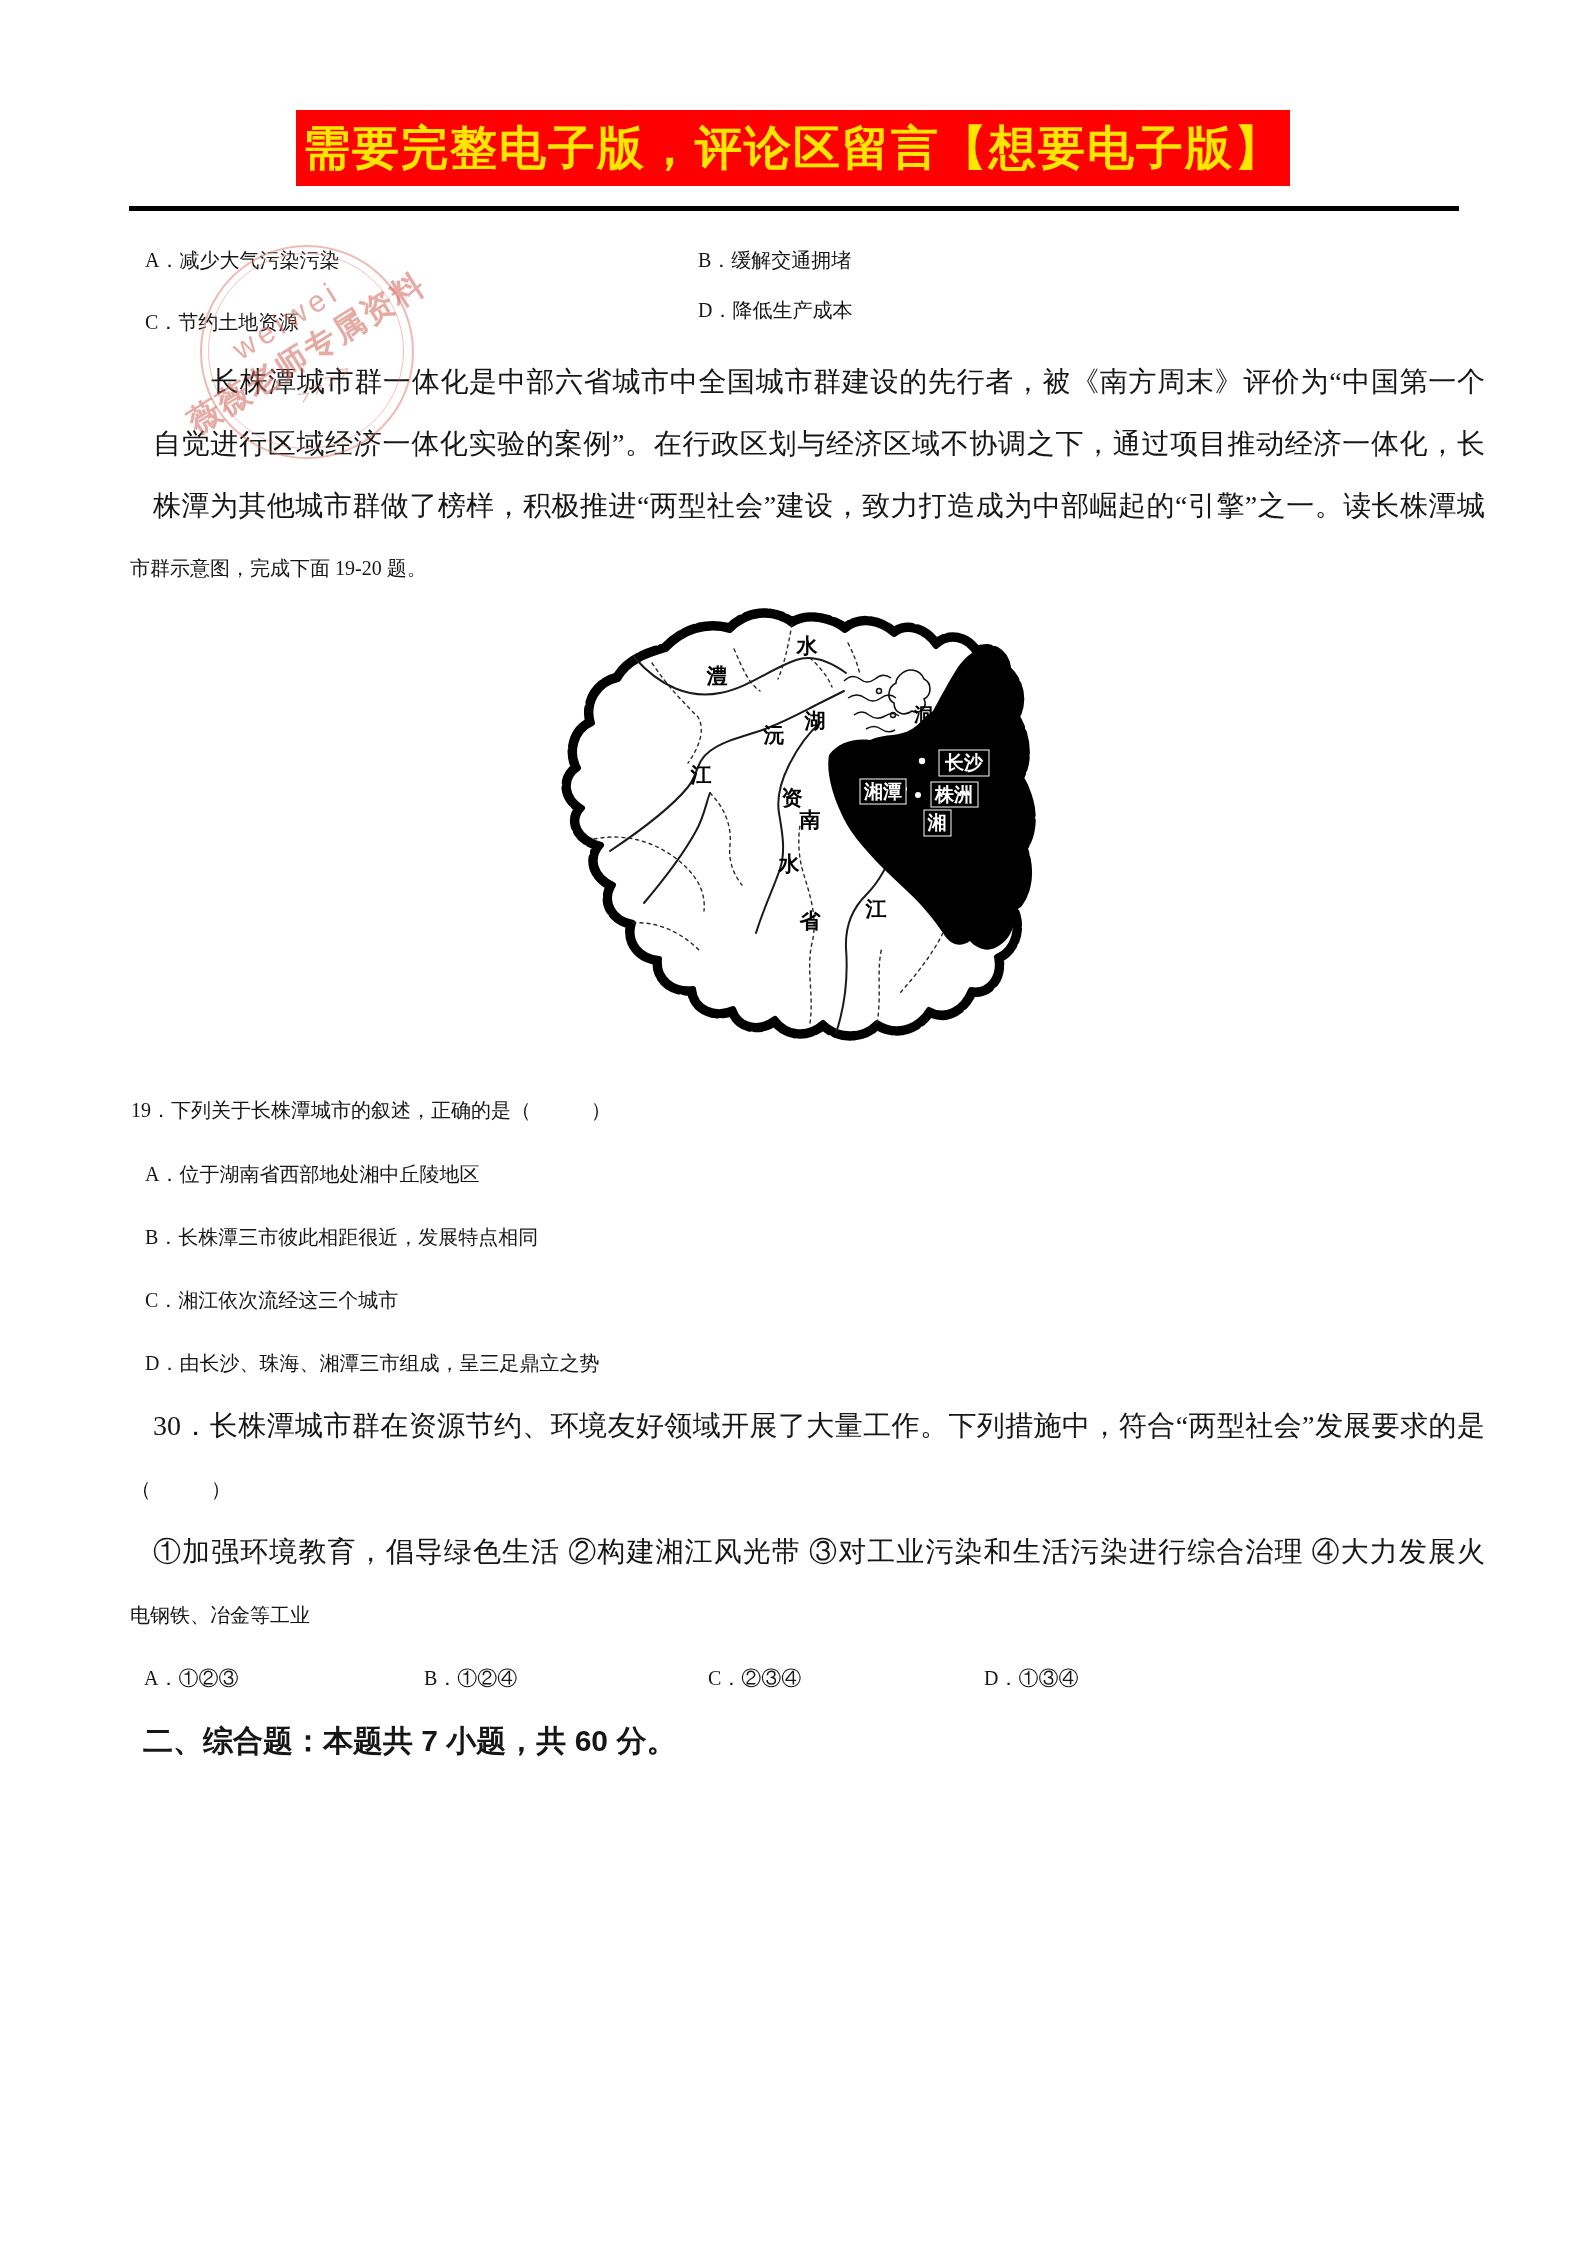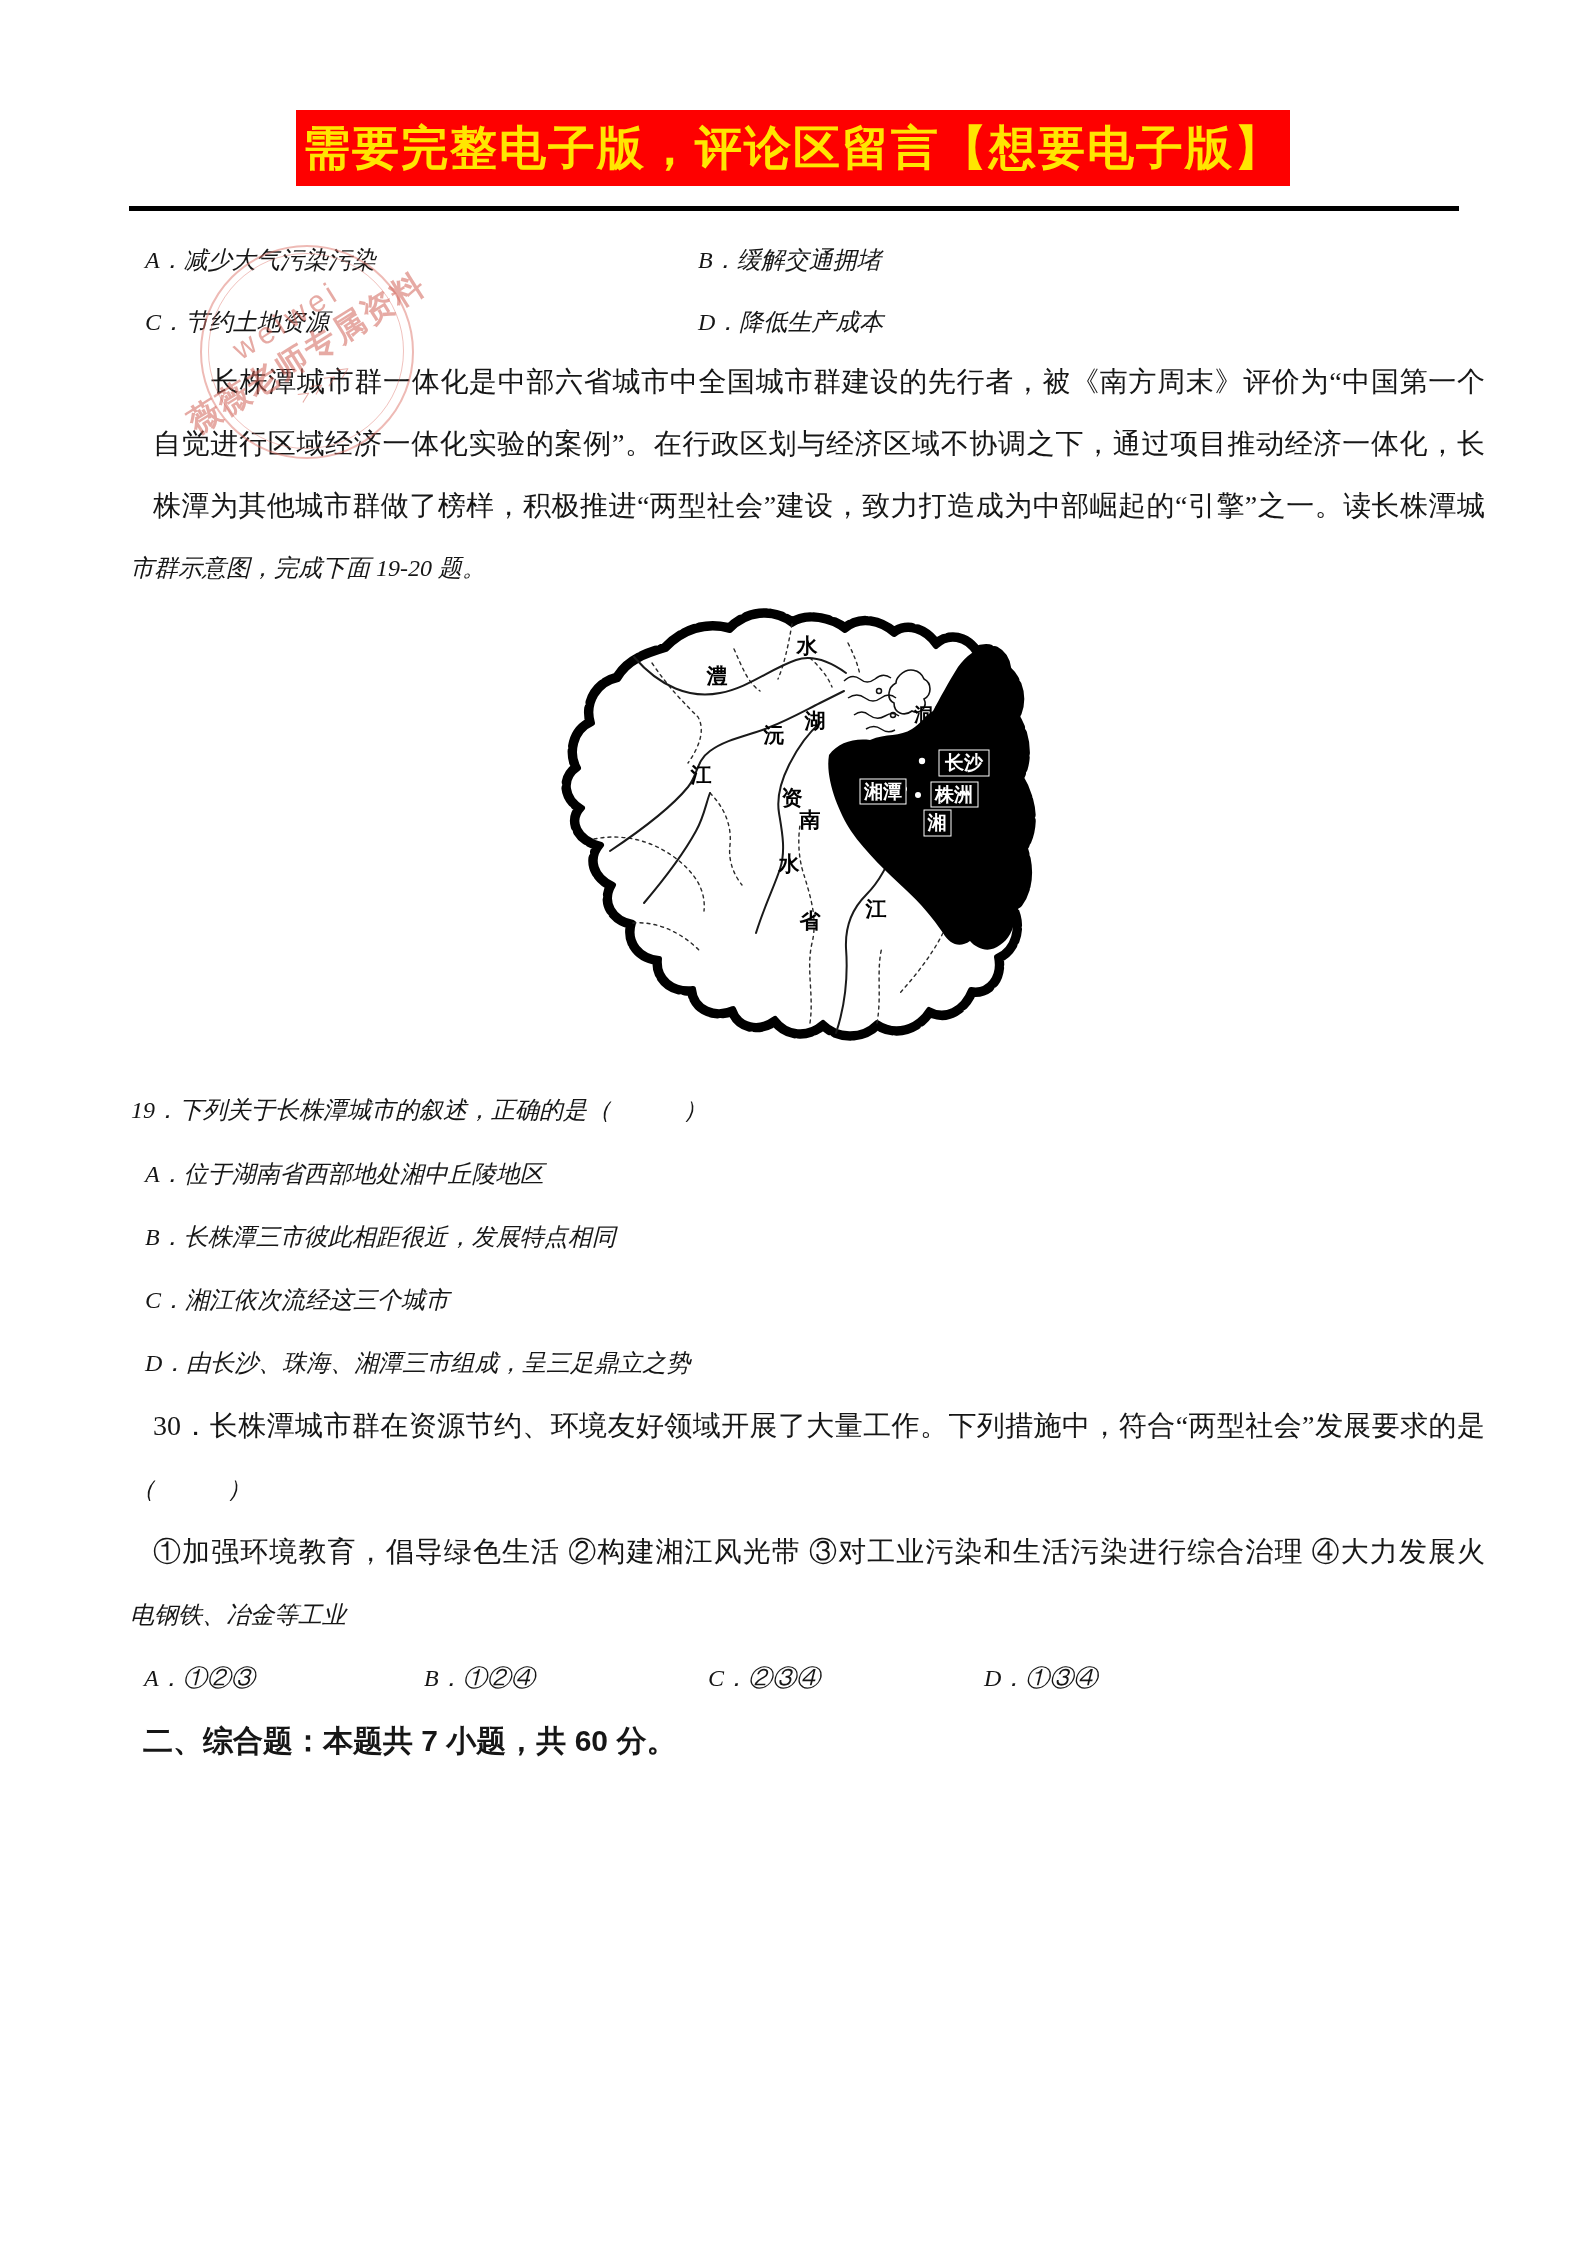--- a/index.html
+++ b/index.html
@@ -32,33 +32,33 @@
   .wm-text{
     position:absolute;left:-60px;top:40px;width:330px;height:130px;
     transform:rotate(-32deg);transform-origin:center;
     display:flex;flex-direction:column;align-items:center;justify-content:center;
     color:rgba(210,100,90,0.55);text-align:center;
   }
   .wm-brand{font-size:30px;letter-spacing:5px;font-family:"Liberation Sans","DejaVu Sans",sans-serif;}
   .wm-main{font-size:32px;font-weight:bold;letter-spacing:2px;white-space:nowrap;}
   .wm-arrows{font-size:22px;letter-spacing:3px;}
   
-  .tline{font-size:24px;line-height:40px;white-space:nowrap;font-style:italic;}
+  .tline{font-size:20px;line-height:40px;white-space:nowrap;}
   .jline{
     left:130px;width:1332px;font-size:28px;line-height:40px;
     text-align:justify;text-align-last:justify;margin-left:23px;
   }
   .indent1{text-indent:58px;}
   .sec-title{
     font-family:"Liberation Sans","DejaVu Sans",sans-serif;
     font-weight:bold;font-size:30px;line-height:40px;white-space:nowrap;
   }
   
   .optA1{left:145px;top:240px;} .optB1{left:698px;top:240px;}
-  .optC1{left:145px;top:302px;} .optD1{left:698px;top:302px;}
+  .optC1{left:145px;top:302px;} .optD1{left:698px;top:290px;}
   .p1{top:362px;} .p2{top:424px;} .p3{top:486px;}
   .p4{left:130px;top:548px;}
   .q19s{left:131px;top:1090px;}
   .q19a{left:145px;top:1154px;} .q19b{left:145px;top:1217px;}
   .q19c{left:145px;top:1280px;} .q19d{left:145px;top:1343px;}
   .q20s1{top:1406px;} .q20s2{left:131px;top:1469px;}
   .q20i1{top:1532px;} .q20i2{left:130px;top:1595px;}
   .q20oA{left:144px;top:1658px;} .q20oB{left:424px;top:1658px;}
   .q20oC{left:708px;top:1658px;} .q20oD{left:984px;top:1658px;}
   .sec2{left:143px;top:1721px;}

